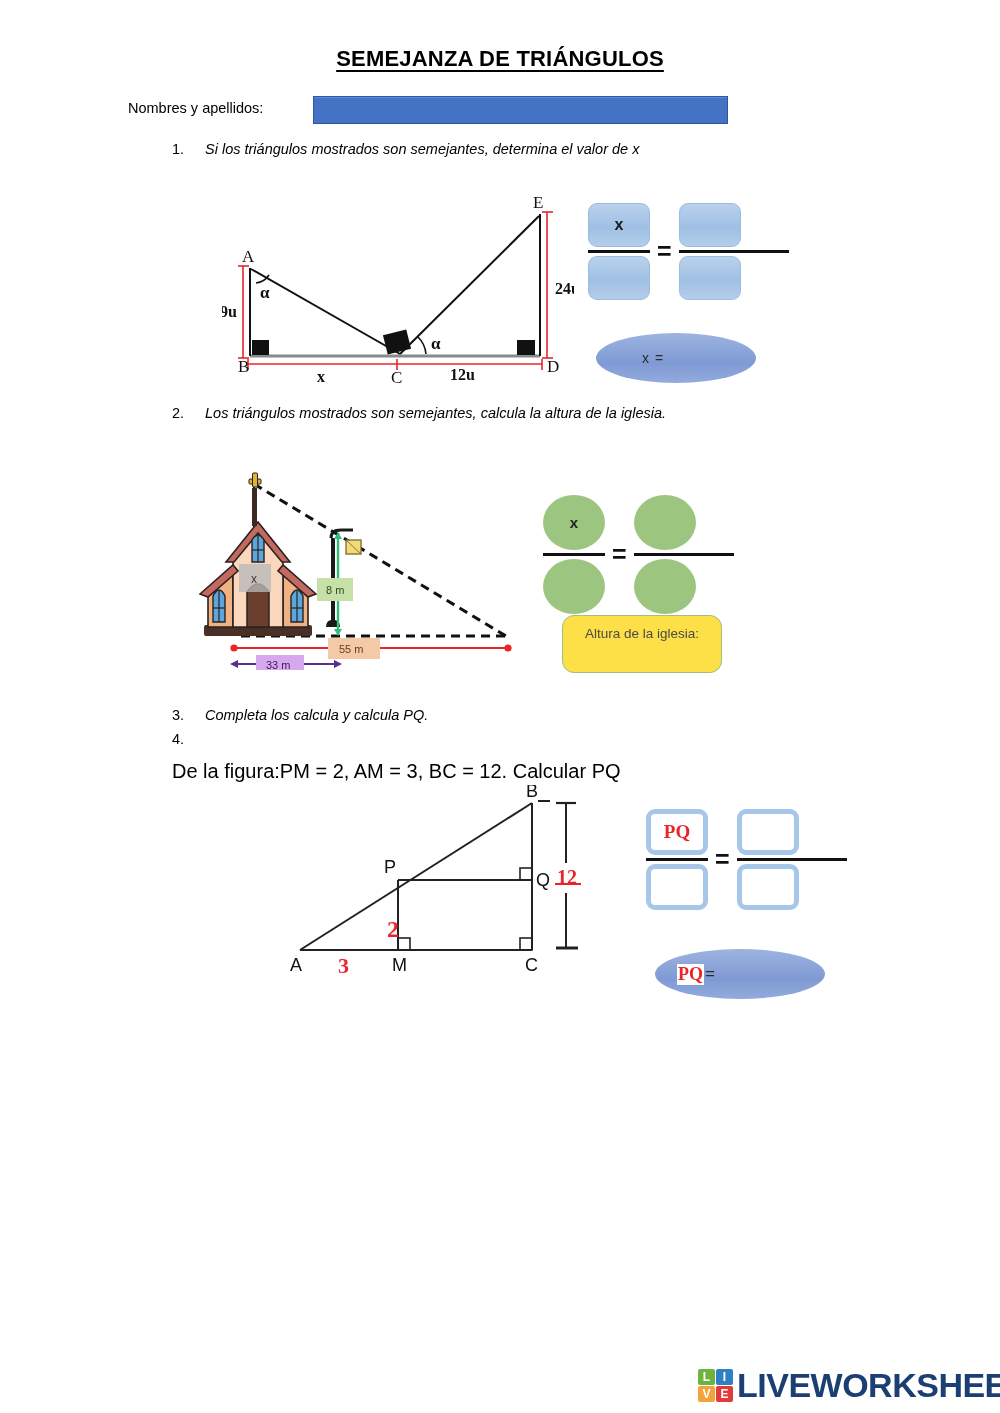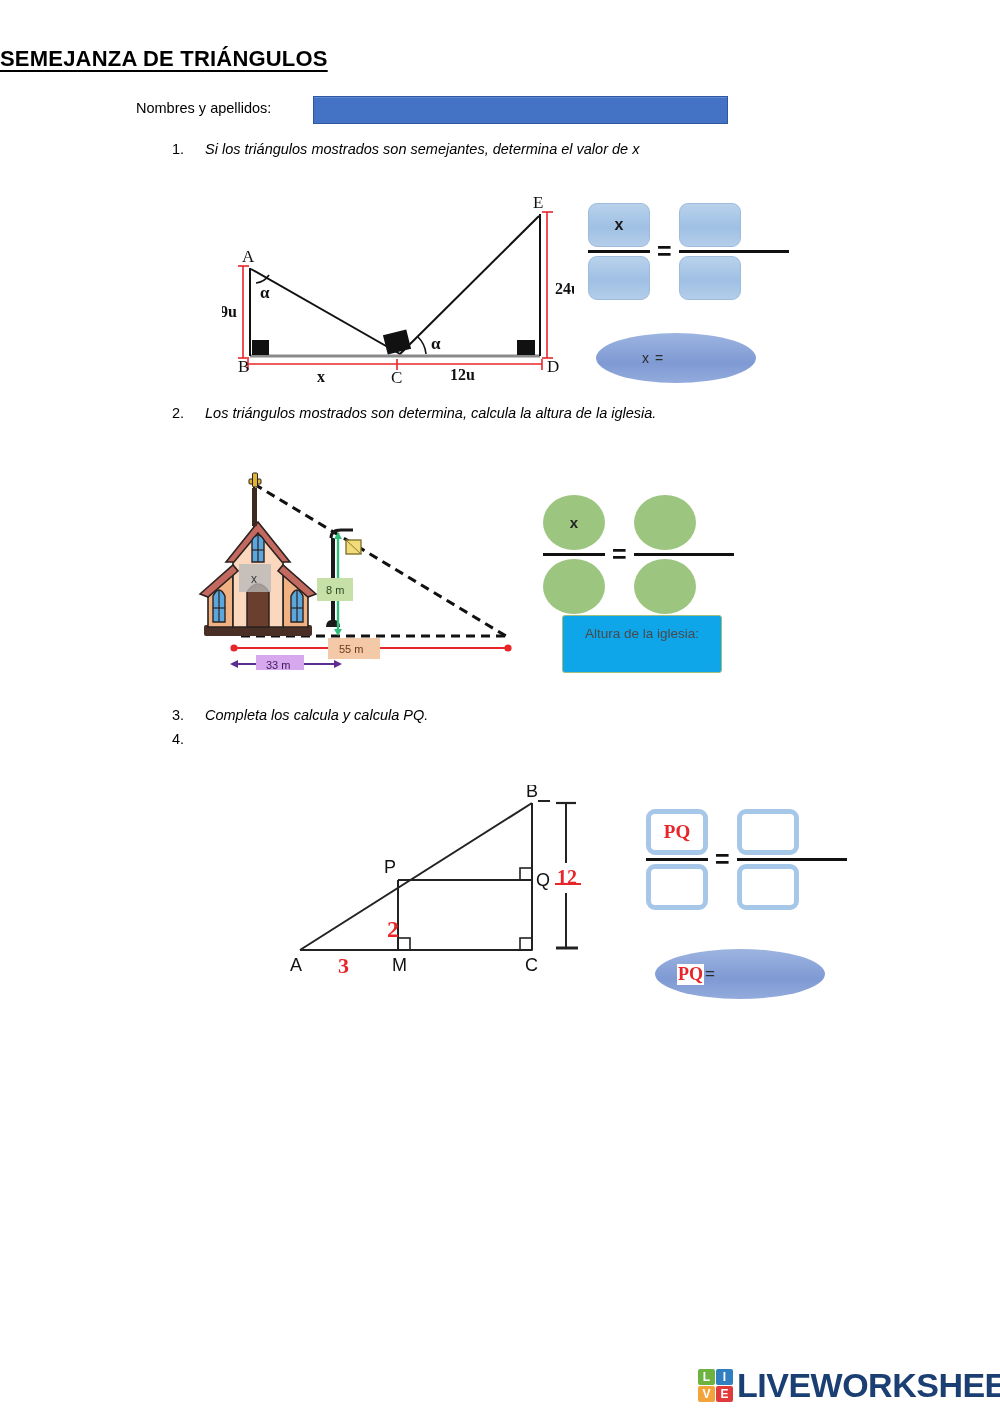--- a/index.html
+++ b/index.html
@@ -8,27 +8,28 @@
     background: #ffffff;
     font-family: "Liberation Sans", sans-serif;
     color: #000;
     overflow: hidden;
   }
   .page { position: relative; width: 1000px; height: 1413px; background:#fff; }
 
   
   .title {
     position: absolute; top: 46px; left: 0; width: 1000px;
+    text-align: center;
     font-size: 22px; font-weight: bold; letter-spacing: .2px;
     text-decoration: underline; text-underline-offset: 4px;
   }
 
   
   .name-label {
-    position: absolute; left: 136px; top: 100px;
+    position: absolute; left: 128px; top: 100px;
     font-size: 14.5px;
   }
   .name-input {
     position: absolute; left: 313px; top: 96px;
     width: 415px; height: 28px;
     background: #4472C4;
     border: 1px solid #2f56a0;
     box-shadow: inset 0 1px 0 #5f8bd6;
   }
 
@@ -81,22 +82,22 @@
     color:#2b2b2b;
   }
   .ellipse-ans .lbl { font-size: 14px; margin-left: 46px; letter-spacing:1px; }
   .ellipse-ans .lbl-red {
     font-size: 18px; font-weight:bold; color:#e8262a;
     background:#fff; padding: 0 1px; font-family:"Liberation Serif", serif;
   }
 
   .rounded-note {
     position:absolute;
-    border: 1.5px solid #9fbf7f; border-radius: 3px;
-    background:#0ea5e9;
+    border: 1.5px solid #9fbf7f; border-radius: 12px;
+    background:#fde047;
     font-size: 13.5px; color:#4a4a4a;
     text-align:center; padding-top: 10px;
   }
 
   
   .fig2 { position:absolute; left: 186px; top: 470px; width: 370px; height: 200px; }
 
   
   .p3head {
     position:absolute; left: 172px; top: 760px;
@@ -199,21 +200,21 @@
       </div>
     </div>
   </div>
 
   <div class="ellipse-ans" style="left:596px; top:333px; width:160px; height:50px;">
     <span class="lbl">x =</span>
   </div>
 
   <div class="qnum" style="left:172px; top:405px;">
     <span class="n">2.</span>
-    <span class="t">Los triángulos mostrados son determina, calcula la altura de la iglesia.</span>
+    <span class="t">Los triángulos mostrados son semejantes, calcula la altura de la iglesia.</span>
   </div>
 
   <div class="fig2">
     <svg width="370" height="200" viewBox="0 0 370 200">
 
       <line x1="55" y1="166" x2="320" y2="166" stroke="#111" stroke-width="3" stroke-dasharray="9 6"></line>
 
       <line x1="68" y1="14" x2="320" y2="166" stroke="#111" stroke-width="3" stroke-dasharray="9 6"></line>
 
       <line x1="68" y1="16" x2="68" y2="166" stroke="#111" stroke-width="2" stroke-dasharray="5 4"></line>
@@ -306,20 +307,21 @@
 
   <div class="qnum" style="left:172px; top:707px;">
     <span class="n">3.</span>
     <span class="t">Completa los calcula y calcula PQ.</span>
   </div>
   <div class="qnum" style="left:172px; top:731px;">
     <span class="n">4.</span>
     <span class="t"></span>
   </div>
 
+  <div class="p3head">De la figura:PM = 2, AM = 3, BC = 12. Calcular PQ</div>
 
   <div class="fig3">
     <svg width="320" height="205" viewBox="0 0 320 205">
 
       <line x1="20" y1="165" x2="252" y2="165" stroke="#222" stroke-width="2"></line>
 
       <line x1="20" y1="165" x2="252" y2="18" stroke="#222" stroke-width="2"></line>
 
       <line x1="252" y1="18" x2="252" y2="165" stroke="#222" stroke-width="2"></line>
 

